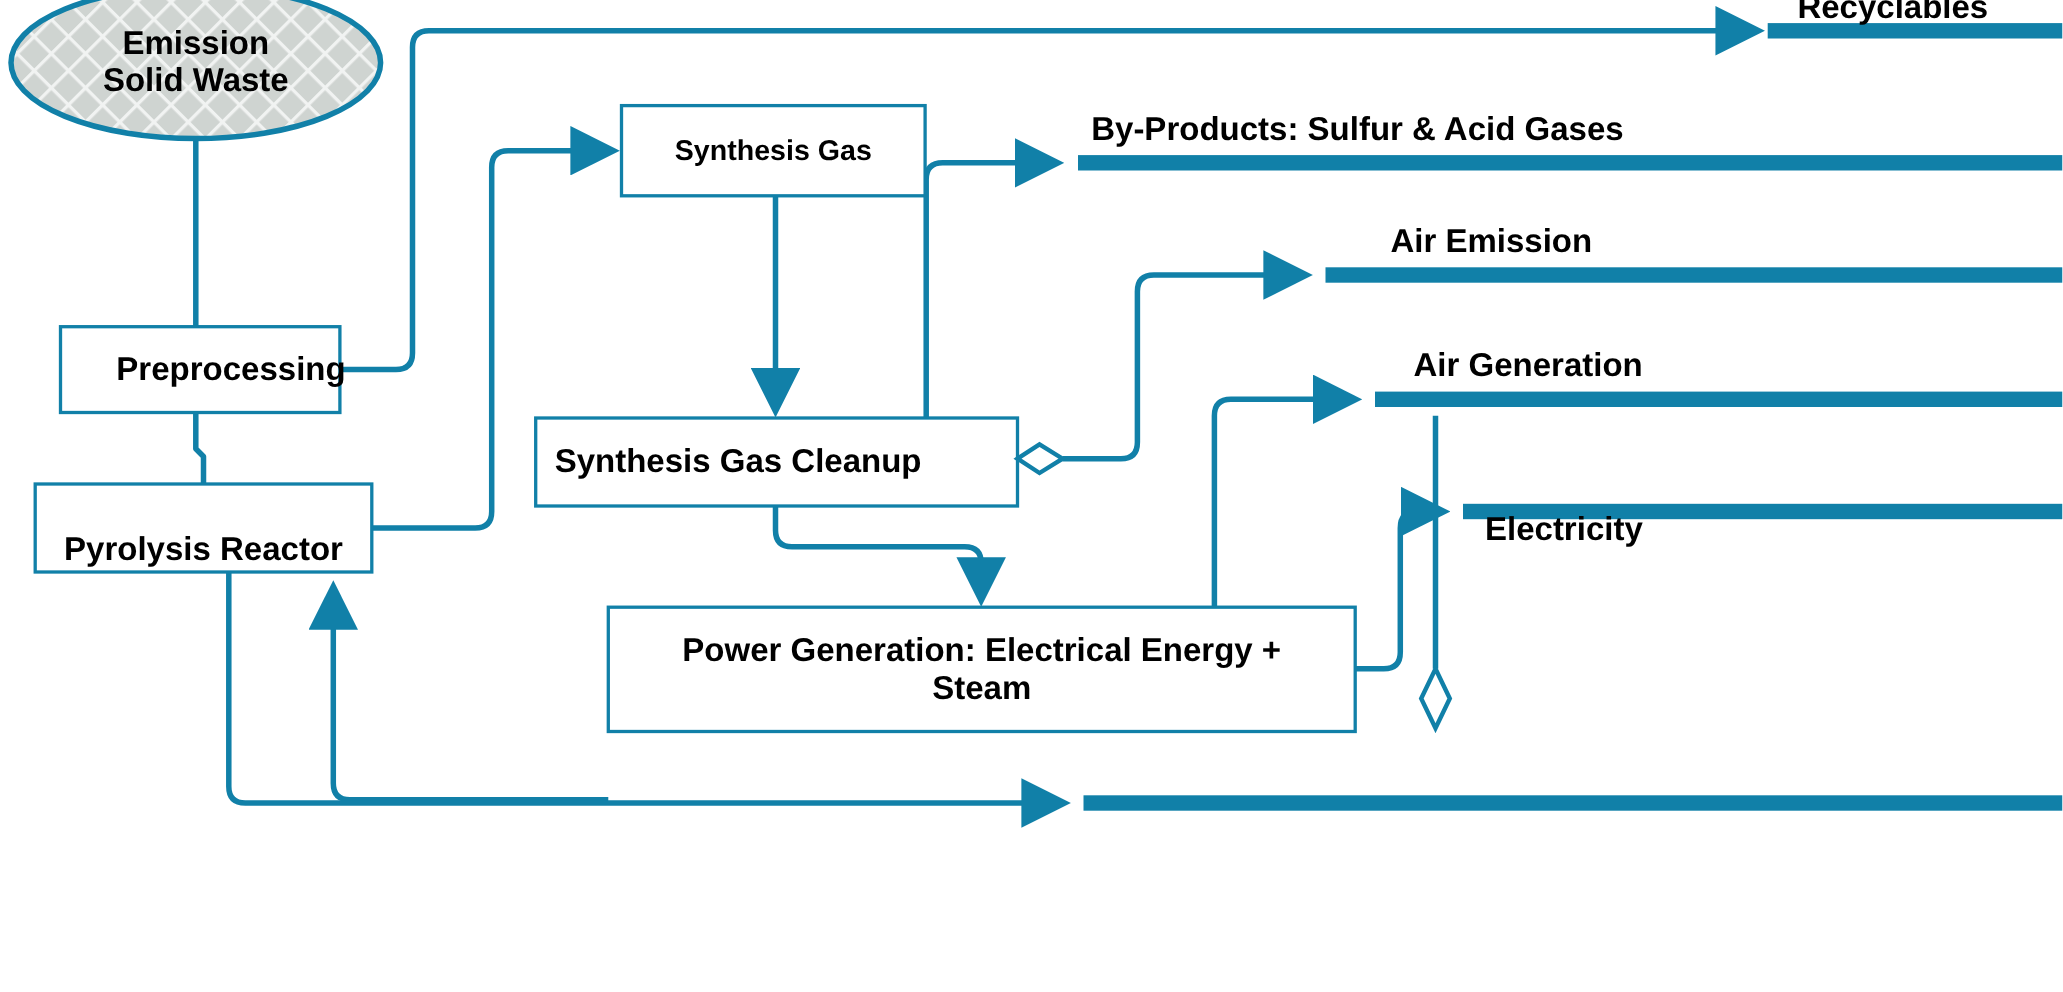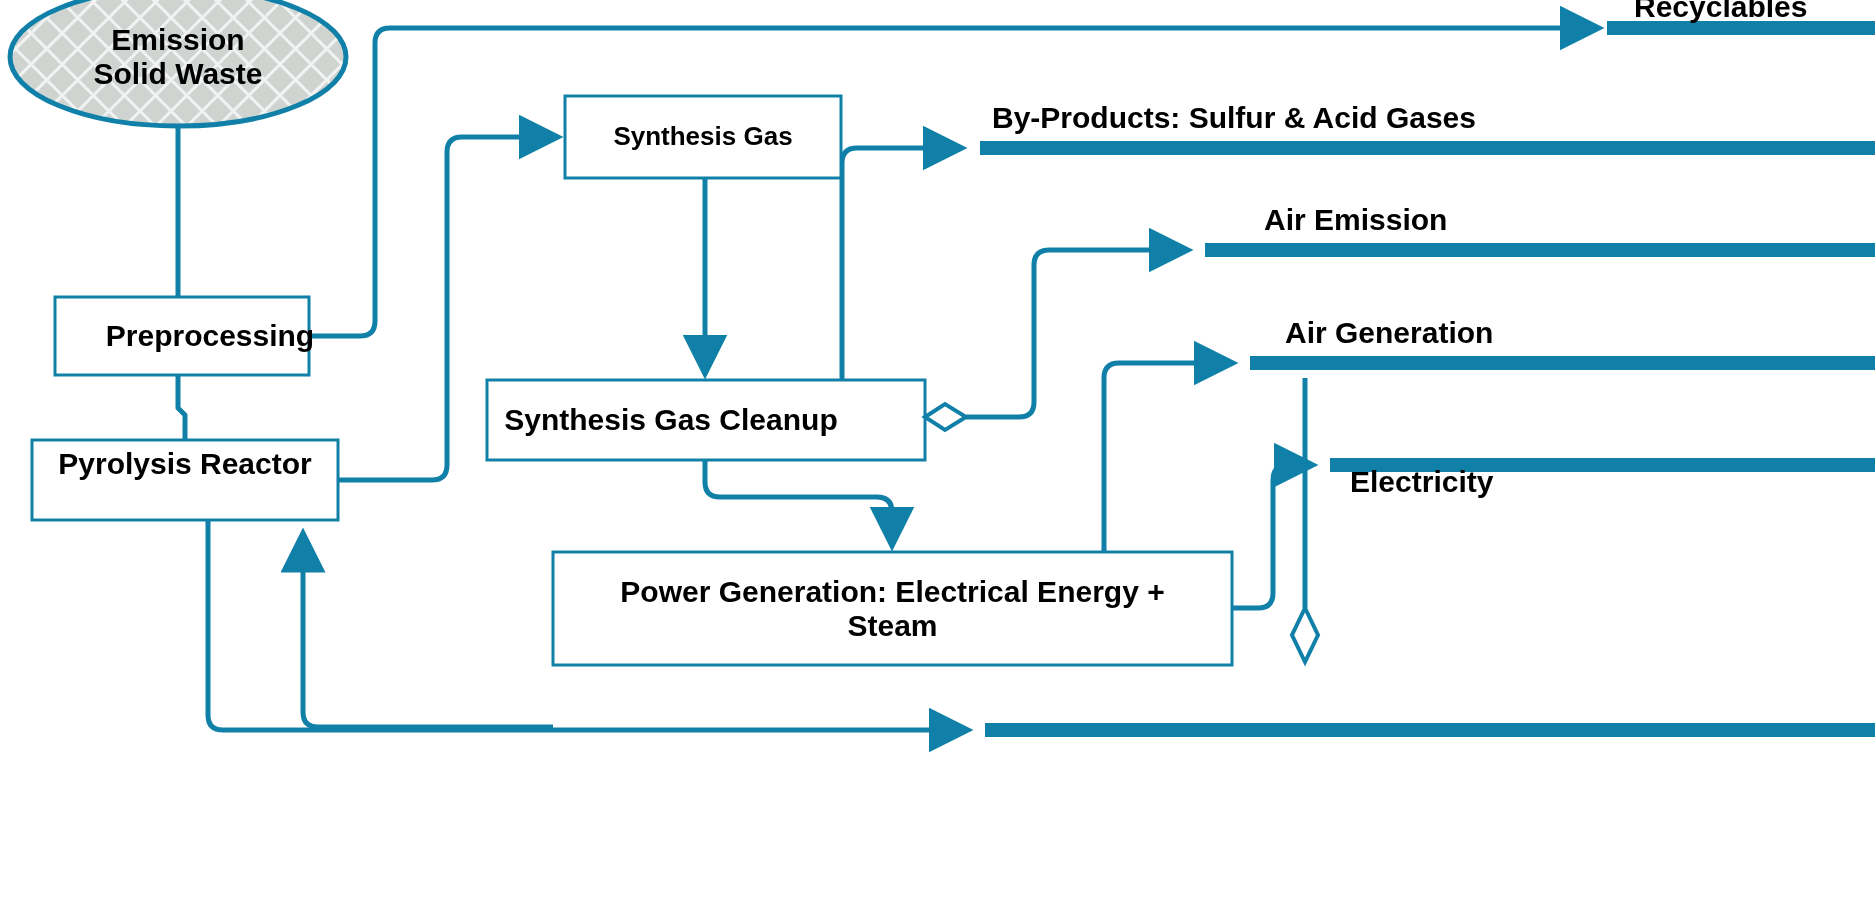--- a/index.html
+++ b/index.html
@@ -119,21 +119,21 @@
     <div>
       <div>Emission</div>
       <div>Solid Waste</div>
     </div>
   </div>
 
   <div class="node-label" style="left:55px;top:297px;width:254px;height:78px;font-size:30px;padding-left:28px;">
     <span>Preprocessing</span>
   </div>
 
-  <div class="node-label" style="left:32px;top:424px;width:306px;height:80px;font-size:30px;justify-content:center;">
+  <div class="node-label" style="left:32px;top:460px;width:306px;height:80px;font-size:30px;justify-content:center;">
     <span>Pyrolysis Reactor</span>
   </div>
 
   <div class="node-label" style="left:565px;top:96px;width:276px;height:82px;font-size:26px;">
     <span>Synthesis Gas</span>
   </div>
 
   <div class="node-label" style="left:487px;top:380px;width:368px;height:80px;font-size:30px;">
     <span>Synthesis Gas Cleanup</span>
   </div>

